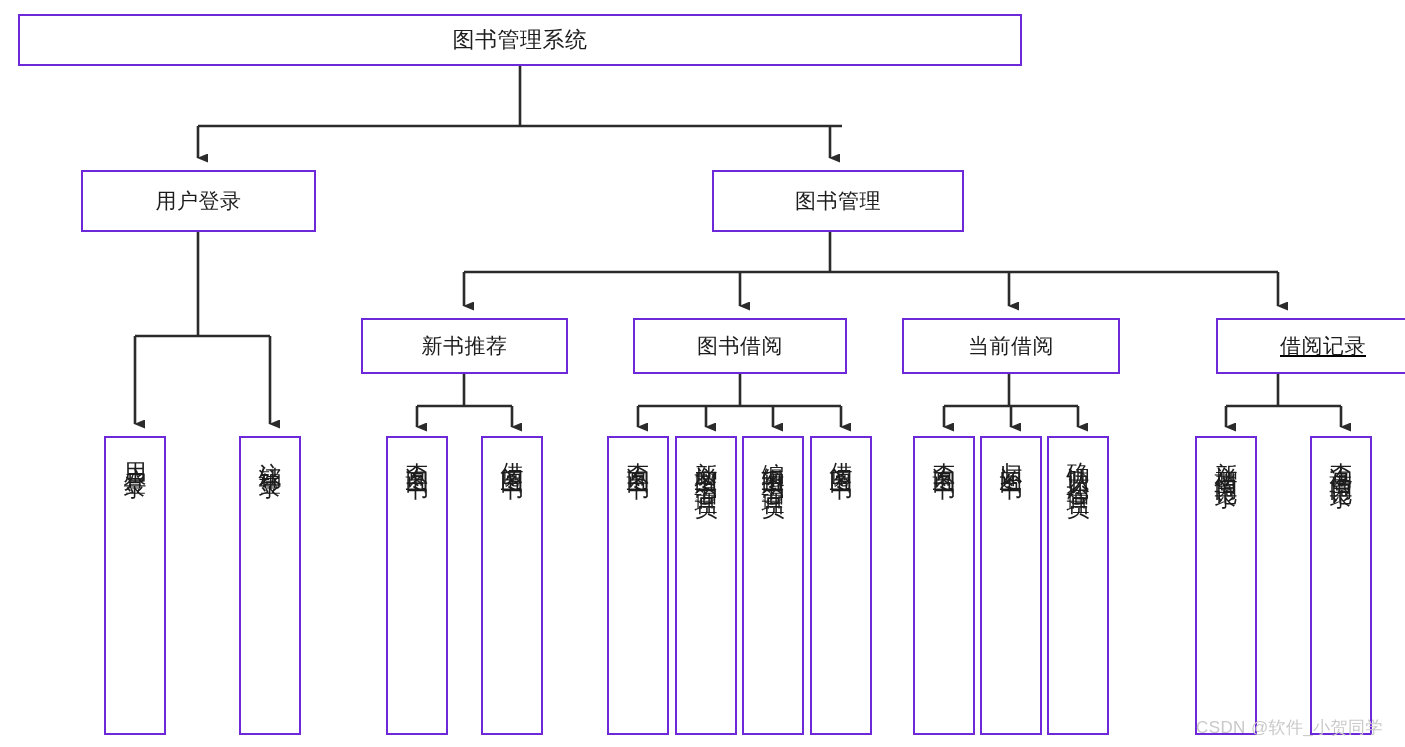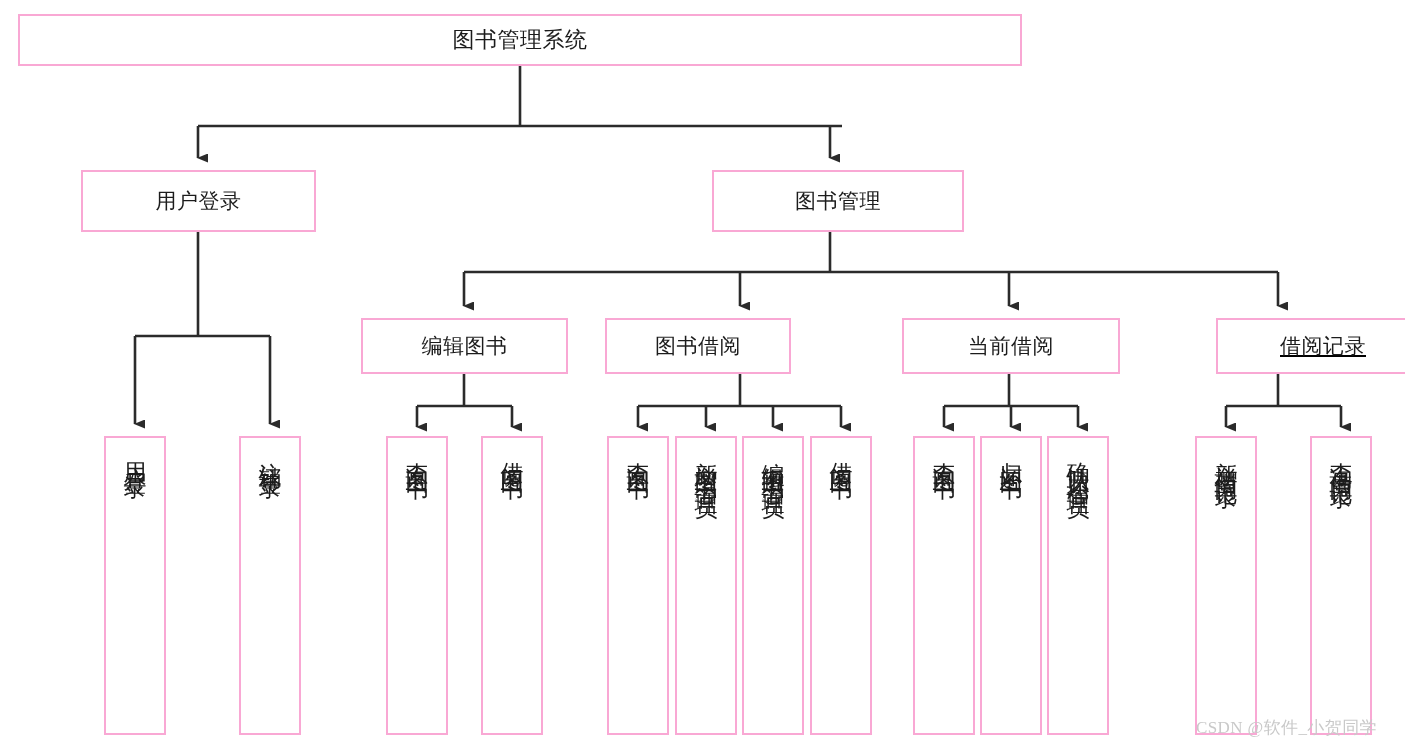--- a/index.html
+++ b/index.html
@@ -24,21 +24,21 @@
     left: 0;
     top: 0;
     width: 1405px;
     height: 747px;
     pointer-events: none;
   }
   .node {
     position: absolute;
     box-sizing: border-box;
     background: #ffffff;
-    border: 2px solid #f9a8d4;
+    border: 2px solid #6d28d9;
     display: flex;
     align-items: center;
     justify-content: center;
     overflow: hidden;
   }
   .node .label {
     color: #1c1c1c;
     text-align: center;
     line-height: 1.18;
     letter-spacing: 0.5px;
@@ -63,21 +63,21 @@
     font-size: 22px;
   }
   .watermark {
     position: absolute;
     left: 1196px;
     top: 716px;
     font-size: 17px;
     color: #c9c9c9;
     white-space: nowrap;
     letter-spacing: 0.4px;
-    font-family: Liberation Serif, serif;
+    font-family: Liberation Sans, sans-serif;
   }
 </style>
 </head>
 <body>
 
 <div id="diagram-root">
 
   <svg class="edges" viewBox="0 0 1405 747">
     <defs>
       <marker id="arrowhead" markerWidth="9" markerHeight="11" refX="4.5" refY="10" orient="auto" markerUnits="userSpaceOnUse">
@@ -133,23 +133,23 @@
   </div>
 
   <div class="node horizontal" style="left:81px; top:170px; width:235px; height:62px;">
     <span class="label">用户登录</span>
   </div>
   <div class="node horizontal" style="left:712px; top:170px; width:252px; height:62px;">
     <span class="label">图书管理</span>
   </div>
 
   <div class="node horizontal" style="left:361px; top:318px; width:207px; height:56px;">
-    <span class="label">编辑图书</span>
-  </div>
-  <div class="node horizontal" style="left:605px; top:318px; width:186px; height:56px;">
+    <span class="label">新书推荐</span>
+  </div>
+  <div class="node horizontal" style="left:633px; top:318px; width:214px; height:56px;">
     <span class="label">图书借阅</span>
   </div>
   <div class="node horizontal" style="left:902px; top:318px; width:218px; height:56px;">
     <span class="label">当前借阅</span>
   </div>
   <div class="node horizontal" style="left:1216px; top:318px; width:214px; height:56px;text-decoration:underline;">
     <span class="label">借阅记录</span>
   </div>
 
   <div class="node vertical" style="left:104px; top:436px; width:62px; height:299px;">

